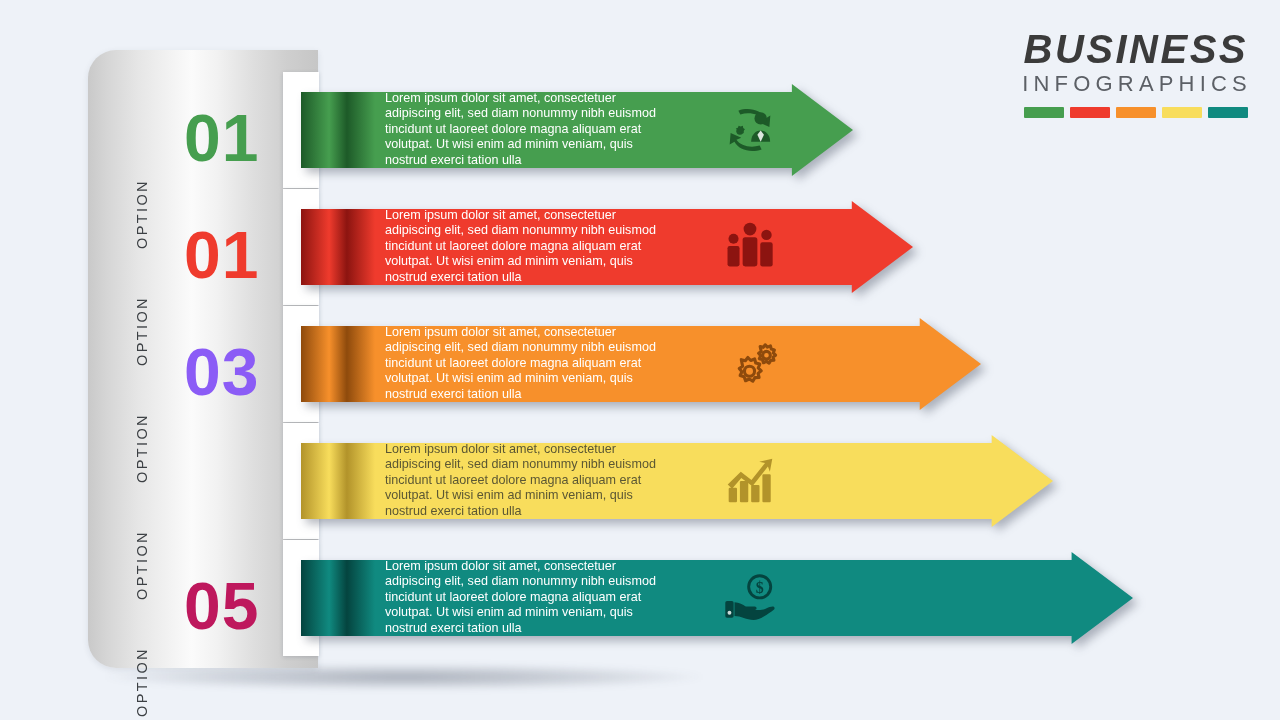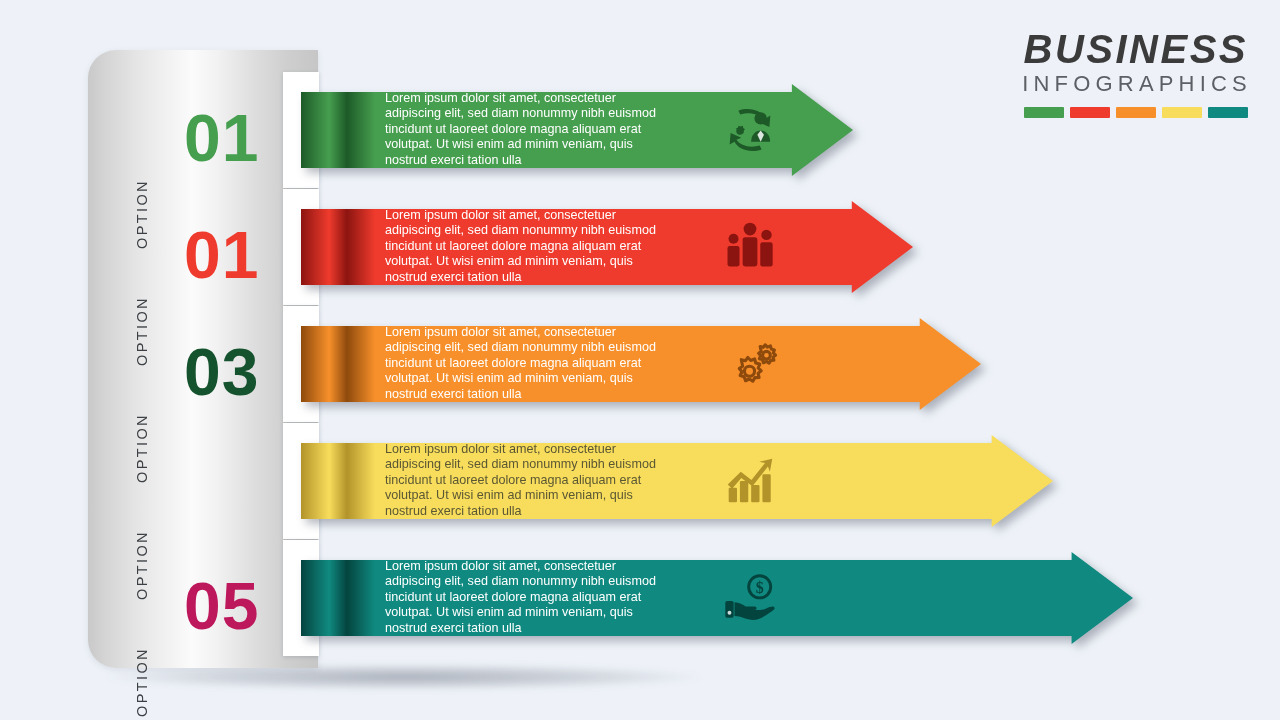--- a/index.html
+++ b/index.html
@@ -270,21 +270,21 @@
                 <circle cx="49" cy="19.5" r="5.4"></circle>
                 <rect x="42.6" y="27" width="12.8" height="25" rx="2.3"></rect>
                 <circle cx="15" cy="23.5" r="5.2"></circle>
                 <rect x="8.8" y="31" width="12.4" height="21" rx="2.2"></rect>
               </svg></div>
           </div>
         </div>
       </div>
       <div class="row" style="top: 318px;">
         <div class="opt-word" style="top: 84px;">OPTION</div>
-        <div class="opt-num" style="color: #14532d;">03</div>
+        <div class="opt-num" style="color: #8b5cf6;">03</div>
         <div class="bracket"></div>
         <div class="band" style="width: 688px;">
           <div class="band-inner">
             <svg class="band-shape" viewBox="0 0 688 92" preserveAspectRatio="none" xmlns="http://www.w3.org/2000/svg">
               <path fill="#f7902b" d="M0 8 L626 8 L626 0 L688 46 L626 92 L626 84 L0 84 Z"></path>
             </svg>
             <div class="fold"><svg viewBox="0 0 74 92" preserveAspectRatio="none" width="74" height="92" xmlns="http://www.w3.org/2000/svg">
                 <defs>
                   <linearGradient id="fg2" x1="0" y1="0" x2="1" y2="0">
                     <stop offset="0%" stop-color="#8e4a0c"></stop>

